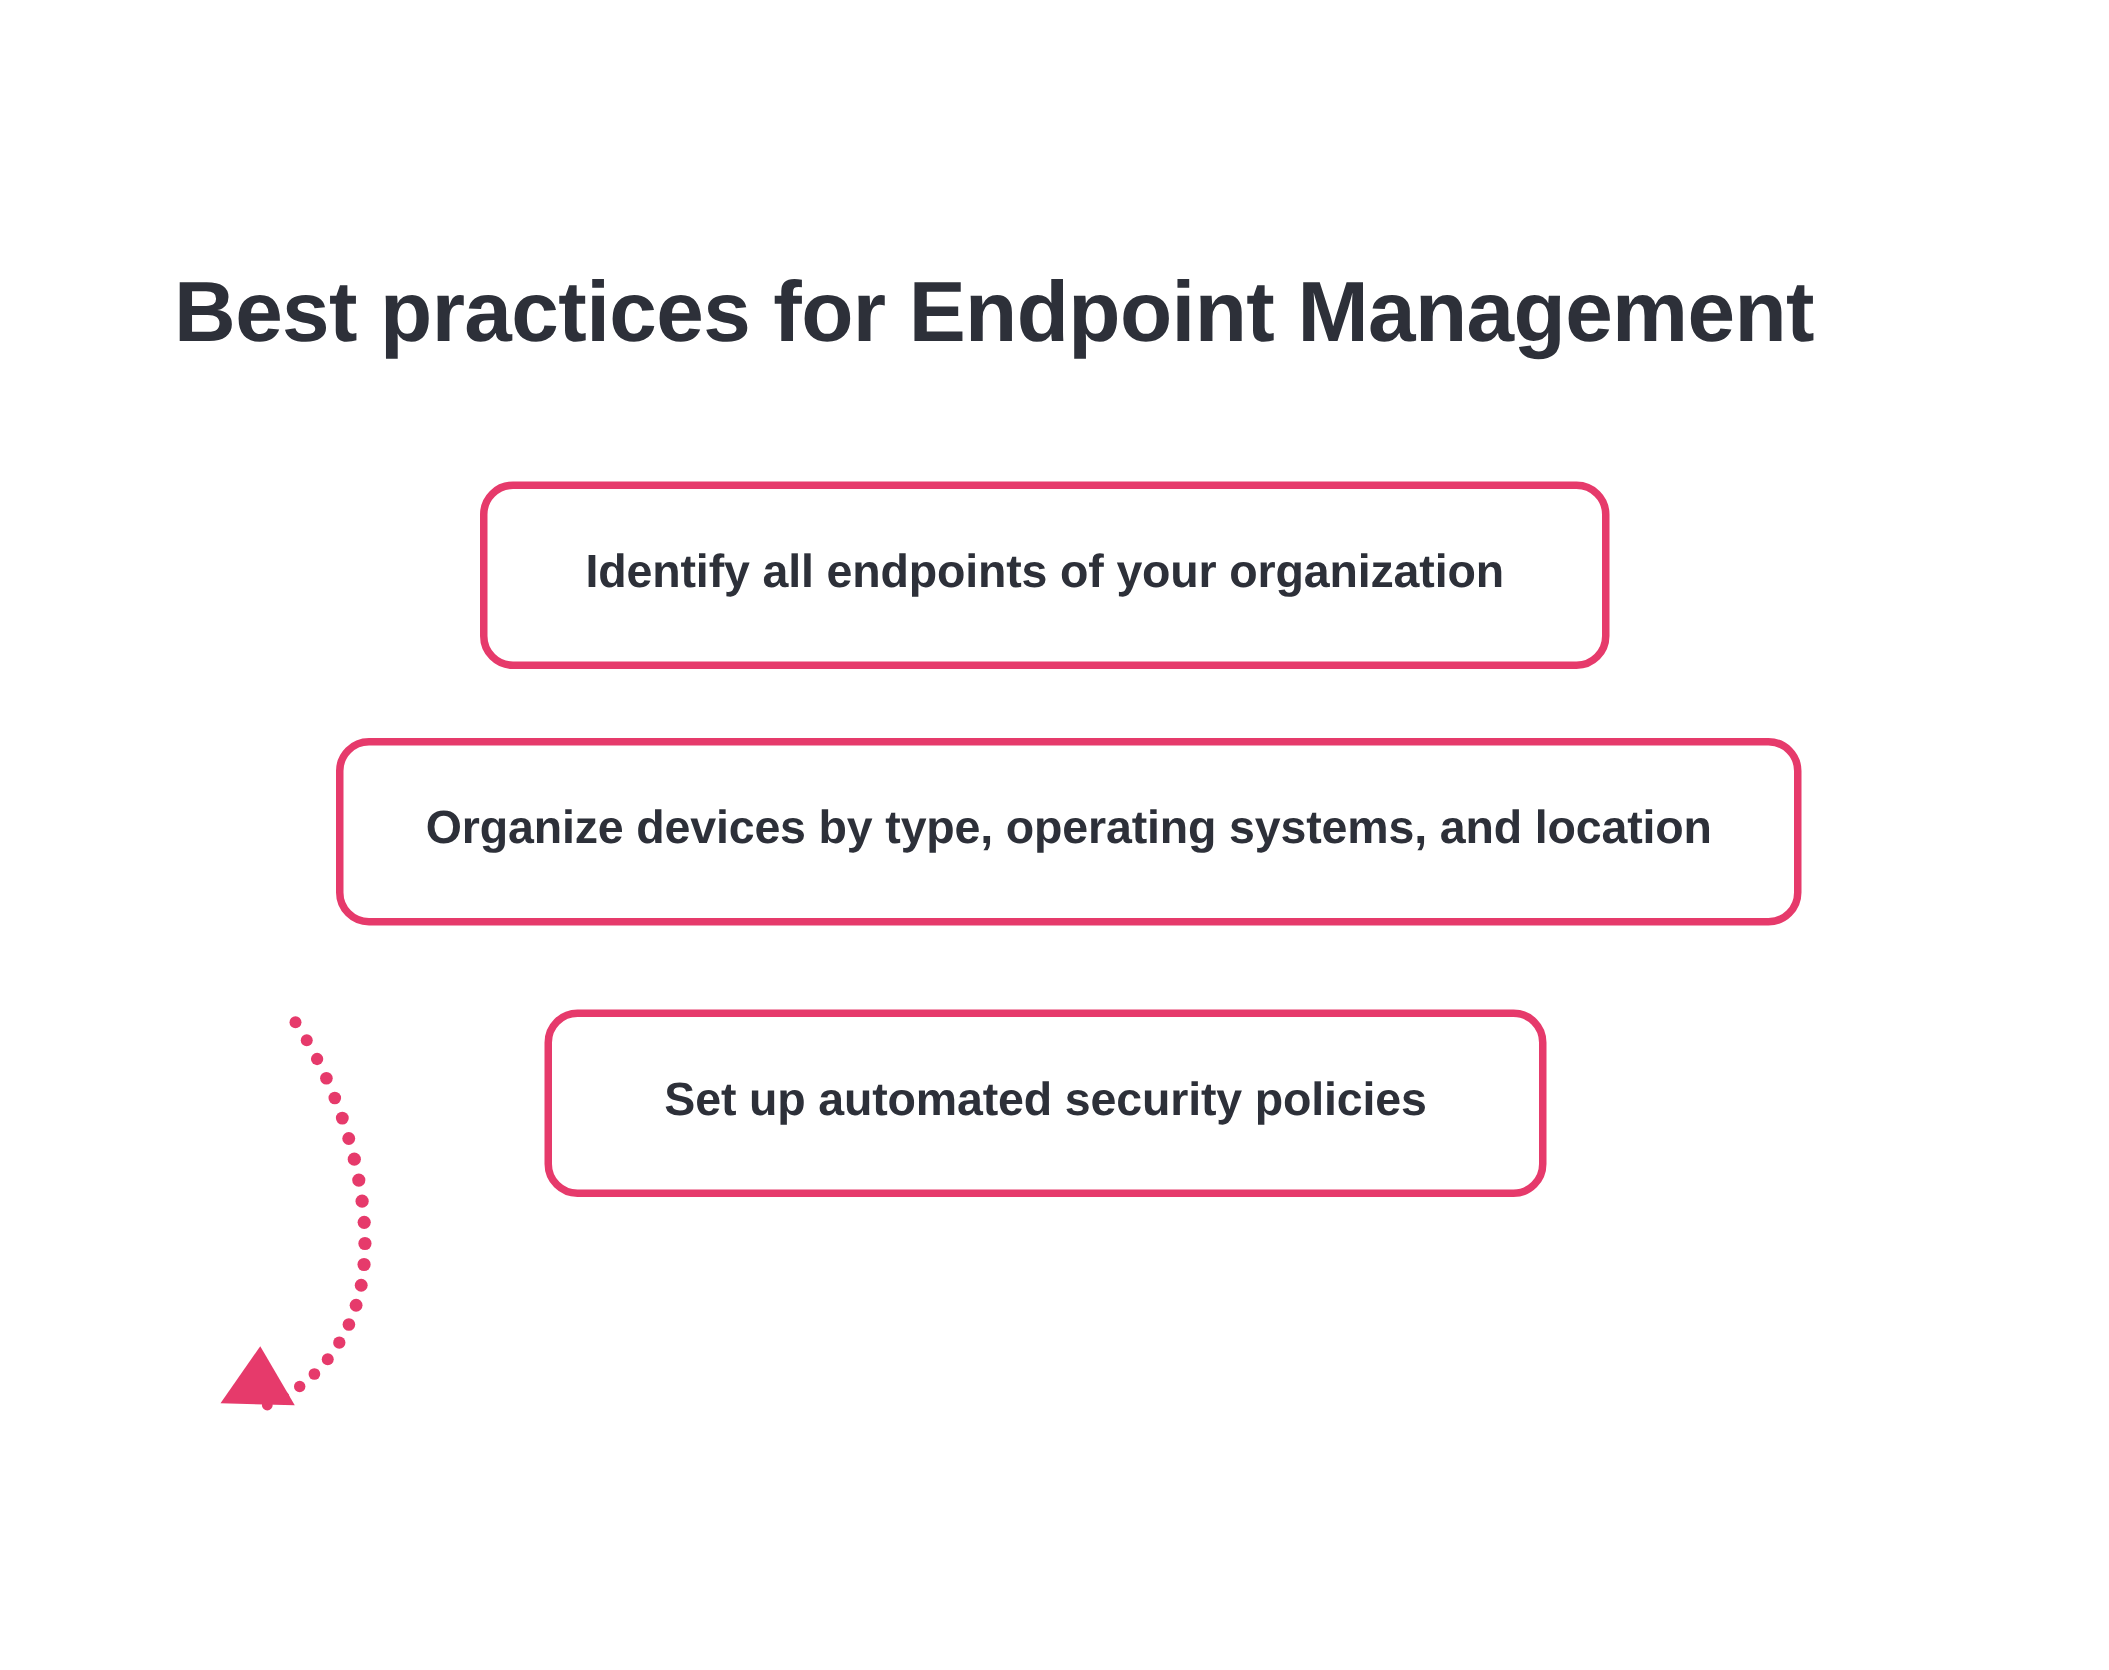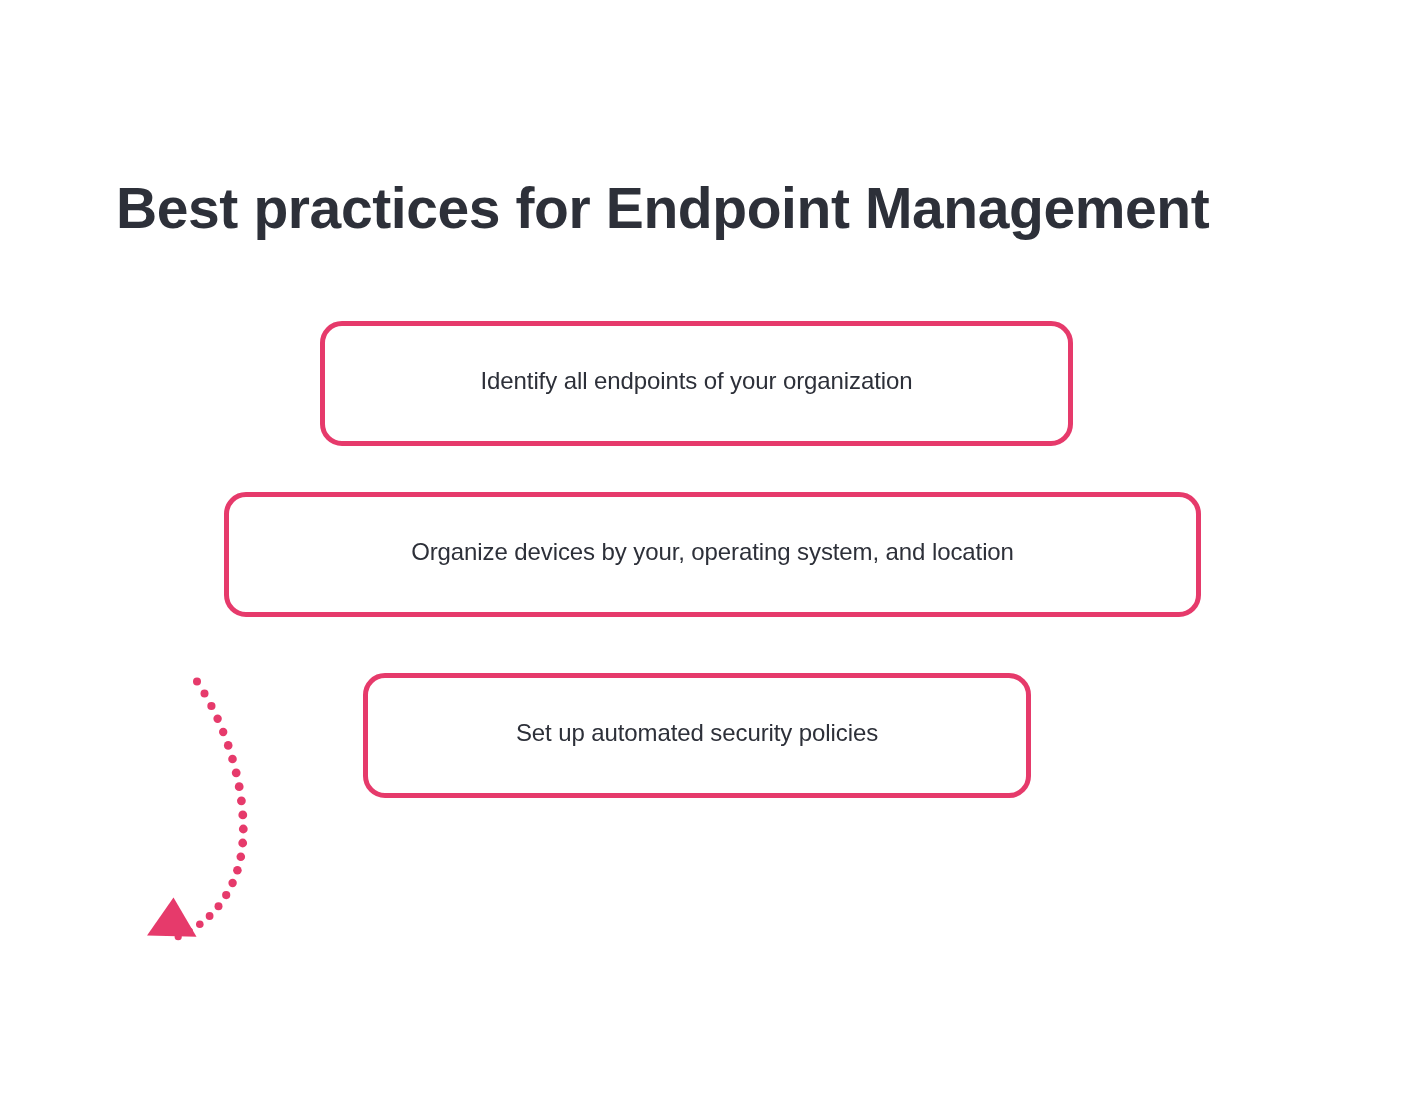--- a/index.html
+++ b/index.html
@@ -41,22 +41,22 @@
     box-sizing: border-box;
     background: #ffffff;
     border-style: solid;
     border-color: #e63a6b;
     border-radius: 22px;
     display: flex;
     align-items: center;
     justify-content: center;
   }
   .step-label {
-    font-size: 24px;
-    font-weight: 400;
+    font-size: 31px;
+    font-weight: 700;
     color: #2d3039;
     letter-spacing: -0.1px;
     text-align: center;
     white-space: nowrap;
     position: relative;
     top: -3px;
   }
 
   #step-box-1 { left: 320px; top: 321px; width: 753px; height: 125px; border-width: 5px; }
   #step-box-2 { left: 224px; top: 492px; width: 977px; height: 125px; border-width: 5px; }
@@ -106,21 +106,21 @@
       <circle cx="48.2" cy="276.7" r="3.6"></circle>
     </g>
     <polygon points="43.5,237.5 66.5,276.8 17.0,275.5" fill="#e63a6b"></polygon>
   </svg>
 
   <div class="step-box" id="step-box-1">
     <span class="step-label">Identify all endpoints of your organization</span>
   </div>
 
   <div class="step-box" id="step-box-2">
-    <span class="step-label">Organize devices by your, operating system, and location</span>
+    <span class="step-label">Organize devices by type, operating systems, and location</span>
   </div>
 
   <div class="step-box" id="step-box-3">
     <span class="step-label">Set up automated security policies</span>
   </div>
 
 
 </div>
 
 </body></html>

